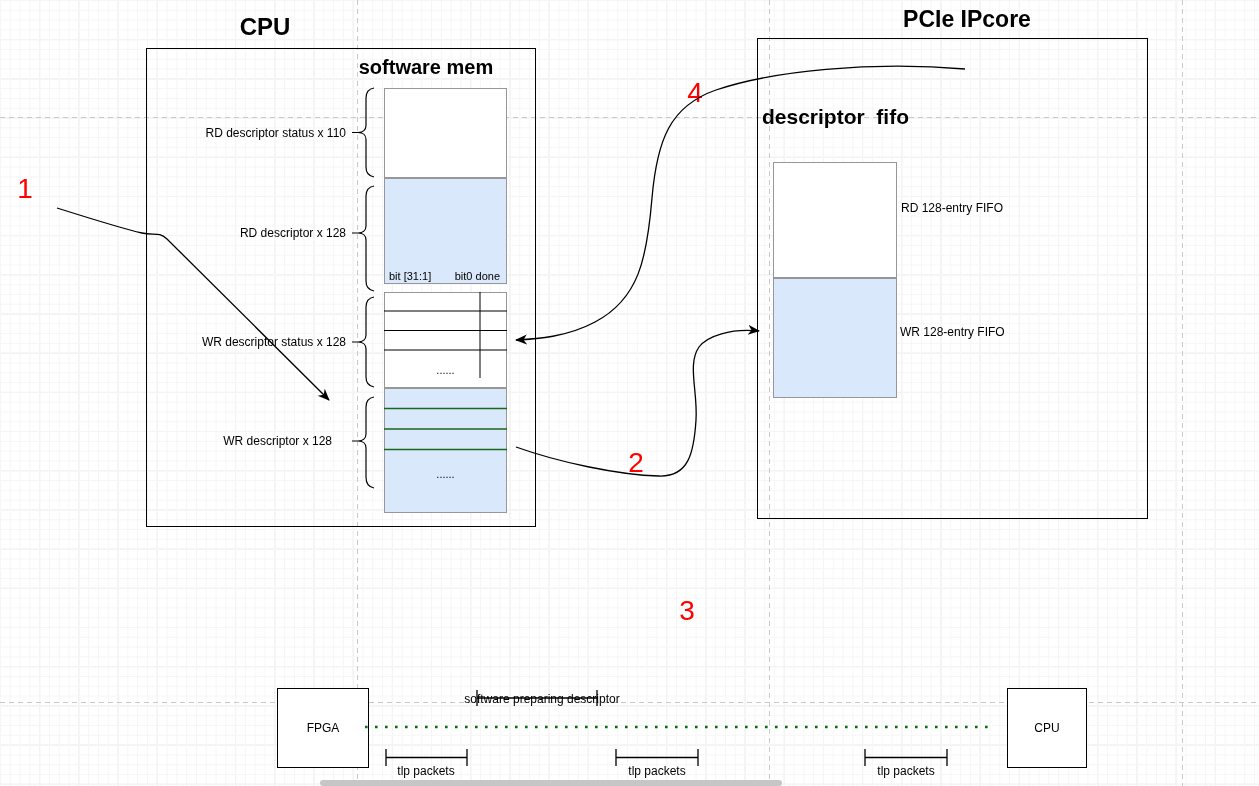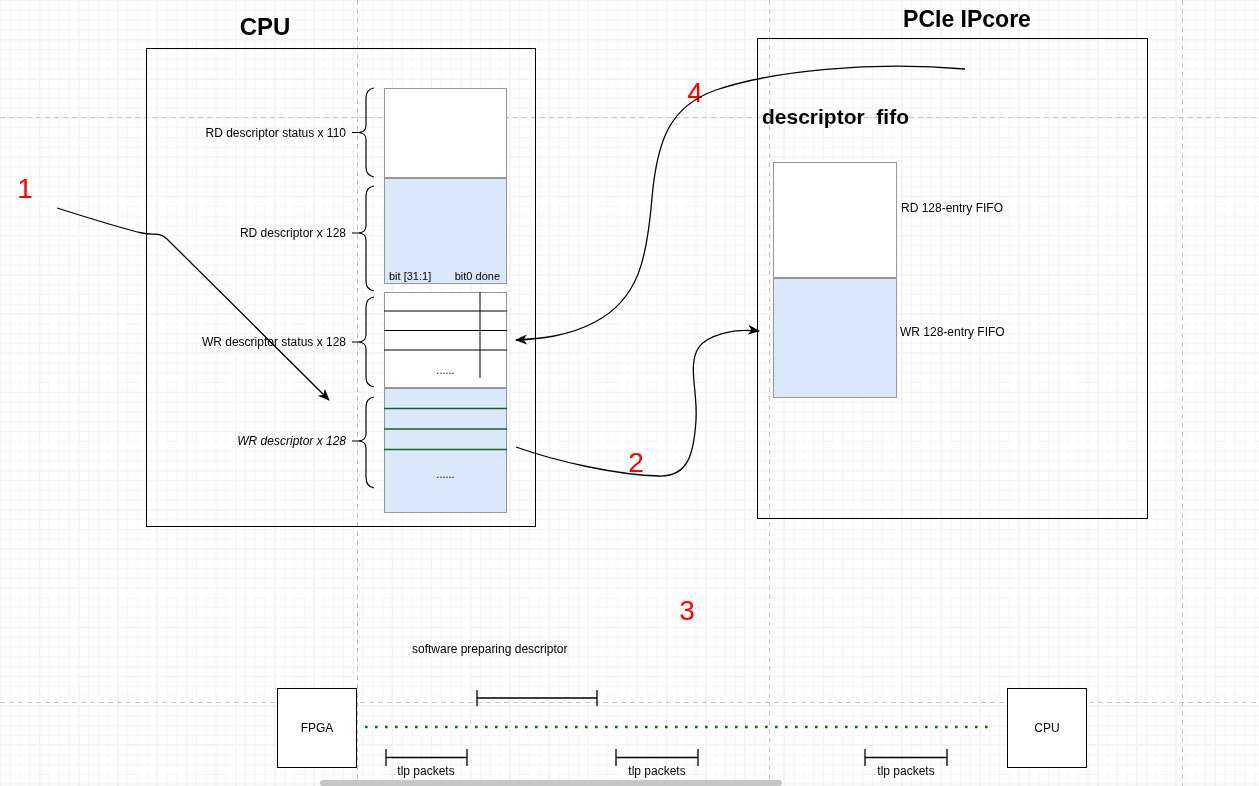--- a/index.html
+++ b/index.html
@@ -45,59 +45,60 @@
       <path d="M 1182.5 0 V 786"></path>
       <path d="M 0 117.5 H 1259"></path>
       <path d="M 0 702.5 H 1259"></path>
     </g>
   </svg>
 
   <div class="container-box" style="left:146px;top:48px;width:388px;height:477px;"></div>
   <div class="container-box" style="left:757px;top:38px;width:389px;height:479px;"></div>
 
   <div class="title" style="left:205px;top:13px;width:120px;font-size:24px;">CPU</div>
+  <div class="title" style="left:326px;top:56px;width:200px;font-size:20px;">software mem</div>
   <div class="title" style="left:867px;top:6px;width:200px;font-size:23px;">PCIe IPcore</div>
   <div class="title pre" style="left:762px;top:105px;font-size:21px;text-align:right;">descriptor  fifo</div>
 
   <div class="mem-sec white-fill" style="left:384px;top:88px;width:123px;height:90px;"></div>
   <div class="mem-sec blue-fill" style="left:384px;top:178px;width:123px;height:106px;">
     <div class="bitrow">
       <span>bit [31:1]</span>
       <span>bit0 done</span>
     </div>
   </div>
   <div class="mem-sec white-fill" style="left:384px;top:292px;width:123px;height:96px;">
     <div class="dots" style="top:71px;">......</div>
   </div>
   <div class="mem-sec blue-fill" style="left:384px;top:388px;width:123px;height:125px;">
     <div class="dots" style="top:79px;">......</div>
   </div>
 
   <div class="lbl lbl-r" style="left:146px;top:126px;width:200px;">RD descriptor status x 110</div>
   <div class="lbl lbl-r" style="left:146px;top:226px;width:200px;">RD descriptor x 128</div>
   <div class="lbl lbl-r" style="left:146px;top:335px;width:200px;">WR descriptor status x 128</div>
-  <div class="lbl lbl-r" style="left:146px;top:434px;width:200px;font-style:italic;">WR descriptor x 128</div>
+  <div class="lbl lbl-r" style="left:132px;top:434px;width:200px;">WR descriptor x 128</div>
 
   <div class="mem-sec white-fill" style="left:773px;top:162px;width:124px;height:116px;"></div>
   <div class="mem-sec blue-fill" style="left:773px;top:278px;width:124px;height:120px;"></div>
   <div class="lbl" style="left:901px;top:201px;">RD 128-entry FIFO</div>
   <div class="lbl" style="left:900px;top:325px;">WR 128-entry FIFO</div>
 
   <div class="rednum" style="left:10px;top:174px;width:30px;">1</div>
   <div class="rednum" style="left:616px;top:448px;width:40px;">2</div>
   <div class="rednum" style="left:667px;top:596px;width:40px;">3</div>
   <div class="rednum" style="left:675px;top:78px;width:40px;">4</div>
 
-  <div class="small-box" style="left:277px;top:688px;width:80px;height:80px;">
+  <div class="small-box" style="left:277px;top:688px;width:92px;height:80px;">
     <span>FPGA</span>
   </div>
   <div class="small-box" style="left:1007px;top:688px;width:80px;height:80px;">
     <span>CPU</span>
   </div>
-  <div class="lbl" style="left:412px;top:642px;width:260px;text-align:left;">software preparing descriptor</div>
+  <div class="lbl" style="left:412px;top:692px;width:260px;text-align:center;">software preparing descriptor</div>
   <div class="lbl" style="left:376px;top:764px;width:100px;text-align:center;">tlp packets</div>
   <div class="lbl" style="left:607px;top:764px;width:100px;text-align:center;">tlp packets</div>
   <div class="lbl" style="left:856px;top:764px;width:100px;text-align:center;">tlp packets</div>
 
   <svg id="strokes" class="svg-layer" width="1259" height="786">
     <defs>
       <marker id="arr" markerWidth="13" markerHeight="11" refX="11" refY="5" orient="auto" markerUnits="userSpaceOnUse">
         <path d="M0,0 L12,5 L0,10 L3.5,5 Z" fill="#000"></path>
       </marker>
     </defs>

